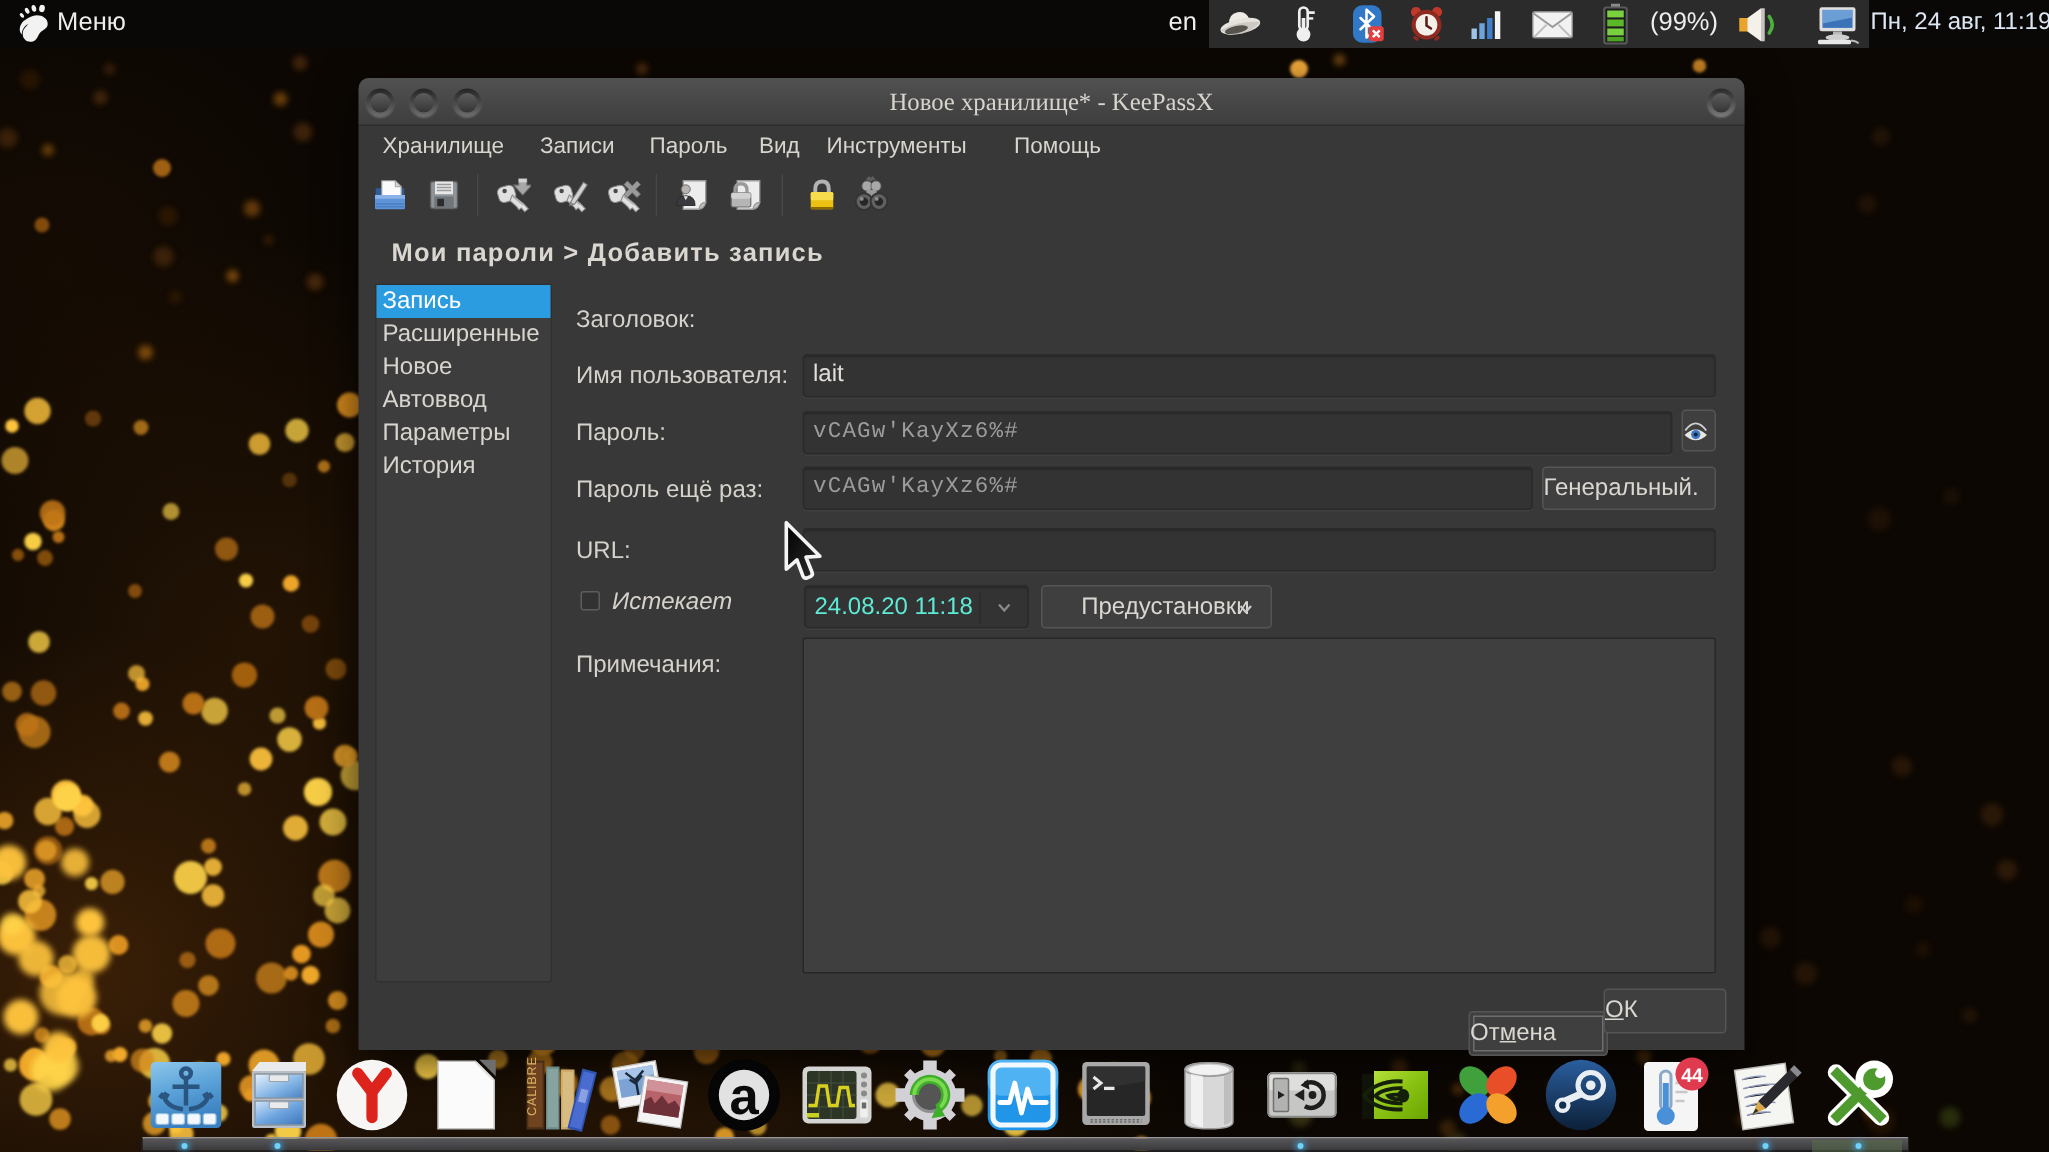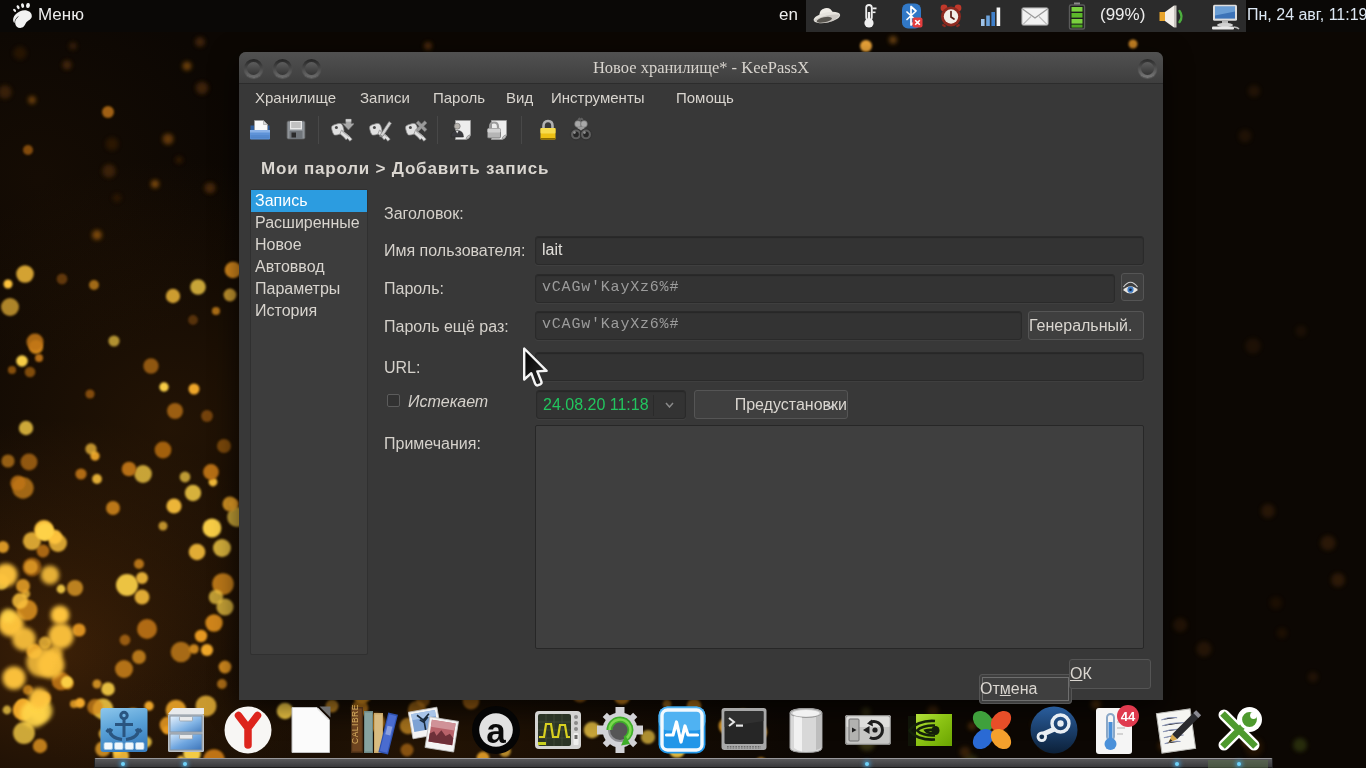--- a/index.html
+++ b/index.html
@@ -491,27 +491,27 @@
    <circle cx="8.5" cy="8.7" r="1.3" fill="#11243d"></circle>
   </svg>
  </div>
  <div class="flabel" style="top:266px;">Пароль ещё раз:</div>
  <div class="field mono" style="left:296px;top:259px;width:487px;height:29px;">vCAGw'KayXz6%#</div>
  <div class="btn" style="left:789px;top:259px;width:116px;height:29px;line-height:27px;">Генеральный.</div>
  <div class="flabel" style="top:307px;">URL:</div>
  <div class="field" style="left:296px;top:300px;width:609px;height:29px;"></div>
  <div style="position:absolute;left:148px;top:342px;width:13px;height:13px;background:#323232;border:1px solid #5c5c5c;border-radius:2px;"></div>
  <div class="flabel" style="left:169px;top:341px;font-style:italic;">Истекает</div>
- <div class="field" style="left:297px;top:338px;width:150px;height:29px;color:#22c55e;line-height:27px;">24.08.20 11:18
+ <div class="field" style="left:297px;top:338px;width:150px;height:29px;color:#5eead4;line-height:27px;">24.08.20 11:18
    <div style="position:absolute;right:31px;top:4px;width:1px;height:21px;background:#2a2a2a;"></div>
    <svg width="9" height="6" viewBox="0 0 9 6" style="position:absolute;right:11px;top:11px">
         <path d="M1 1 L4.5 5 L8 1" stroke="#8a8a8a" stroke-width="1.5" fill="none"></path>
       </svg>
  </div>
- <div class="btn" style="left:455px;top:338px;width:154px;height:29px;line-height:27px;text-align:right;padding-left:12px;">Предустановки
+ <div class="btn" style="left:455px;top:338px;width:154px;height:29px;line-height:27px;text-align:center;padding-left:12px;">Предустановки
    <svg width="9" height="6" viewBox="0 0 9 6" style="position:absolute;right:12px;top:12px">
         <path d="M1 1 L4.5 5 L8 1" stroke="#c9c9c9" stroke-width="1.5" fill="none"></path>
       </svg>
  </div>
  <div class="flabel" style="top:383px;">Примечания:</div>
  <div style="position:absolute;left:296px;top:373px;width:609px;height:224px;background:#3f3f3f;border:1px solid #272727;border-radius:2px;"></div>
  <div class="btn" style="left:740px;top:622px;width:93px;height:30px;line-height:28px;box-shadow:inset 0 0 0 2px #3f3f3f, inset 0 0 0 3px #6e6e6e;">От<span style="text-decoration:underline">м</span>ена</div>
  <div class="btn" style="left:830px;top:607px;width:82px;height:30px;line-height:28px;"><span style="text-decoration:underline">О</span>К</div>
 </div>
 <div id="dock">

